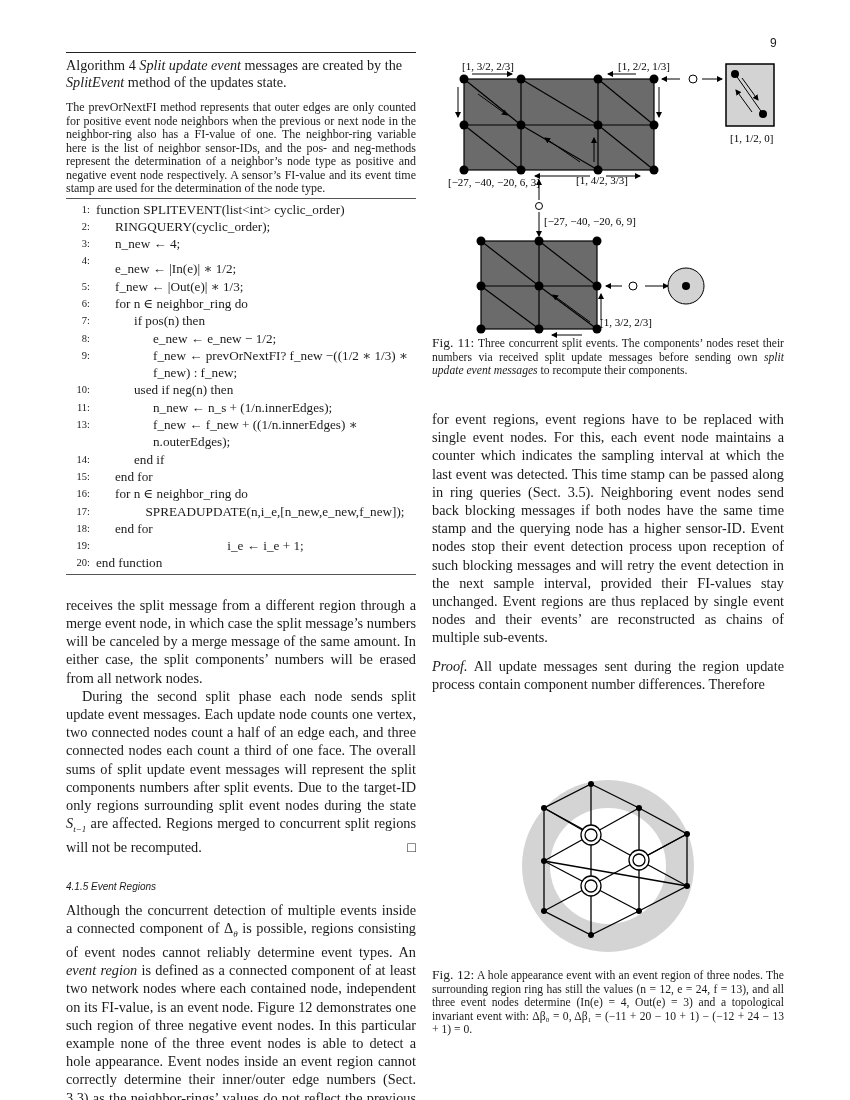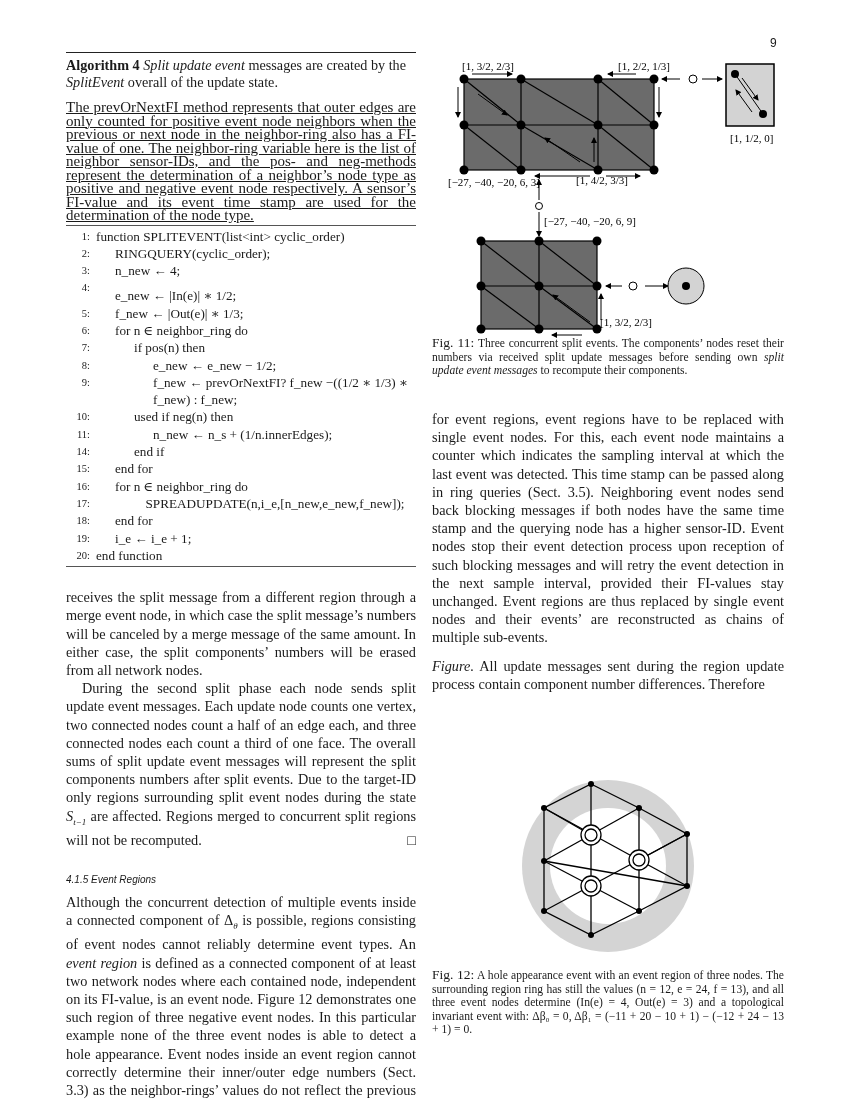--- a/index.html
+++ b/index.html
@@ -5,22 +5,22 @@
   html, body { margin:0; padding:0; background:#ffffff; }
   body { width:850px; height:1100px; position:relative; overflow:hidden;
          font-family:"Liberation Serif","DejaVu Serif",serif; color:#1a1a1a; }
   .page-num { position:absolute; left:770px; top:36px; font-family:"Liberation Sans",sans-serif; font-size:12px; }
   .col { position:absolute; }
   .left { left:66px; top:52px; width:350px; }
   .right { left:432px; width:352px; }
   .rule-thick { border-top:1.4px solid #222; }
   .rule-thin { border-top:0.8px solid #555; }
   .alg-cap { font-size:14.2px; line-height:17px; padding-top:4px; }
-  .alg-cap b { font-weight:bold; }
-  .alg-note { font-size:15px; line-height:13.5px; text-align:justify; margin-top:10px; padding-bottom:2px;text-decoration:underline; }
+  .alg-cap b { font-weight:normal; }
+  .alg-note { font-size:12px; line-height:13.5px; text-align:justify; margin-top:10px; padding-bottom:2px; }
   .alg-body { font-size:13.2px; line-height:17.3px; padding:2px 0 2px 0; }
   .line { display:flex; }
   .ln { width:24px; text-align:right; font-size:10.5px; padding-right:6px; flex:none; }
   .code { flex:1; }
   .i { font-style:italic; }
   .body-text { font-size:14.3px; line-height:18.2px; text-align:justify; }
   .body-text p { margin:0; }
   .indent { text-indent:16px; }
   .qed { float:right; }
   .sect { font-family:"Liberation Sans",sans-serif; font-style:italic; font-size:10px; margin:0; }
@@ -31,21 +31,21 @@
 </style>
 </head>
 <body>
 
 <div class="page-num">9</div>
 
 <div class="col left">
   <div class="rule-thick"></div>
   <div class="alg-cap">
     <b>Algorithm 4</b>
-    <i>Split update event</i><span> messages are created by the </span><i>SplitEvent</i><span> overall of the update state.</span>
+    <i>Split update event</i><span> messages are created by the </span><i>SplitEvent</i><span> method of the updates state.</span>
   </div>
   <div class="alg-note">The prevOrNextFI method represents that outer edges are only counted for positive event node neighbors when the previous or next node in the neighbor-ring also has a FI-value of one. The neighbor-ring variable here is the list of neighbor sensor-IDs, and the pos- and neg-methods represent the determination of a neighbor’s node type as positive and negative event node respectively. A sensor’s FI-value and its event time stamp are used for the determination of the node type.</div>
   <div class="rule-thin"></div>
   <div class="alg-body" id="alg-body">
       <div class="line">
         <span class="ln">1:</span>
         <span class="code" style="padding-left: 0px;">function SPLITEVENT(list&lt;int&gt; cyclic_order)</span>
       </div>
       <div class="line">
         <span class="ln">2:</span>
@@ -81,20 +81,24 @@
       </div>
       <div class="line">
         <span class="ln">10:</span>
         <span class="code" style="padding-left: 38px;">used if neg(n) then</span>
       </div>
       <div class="line">
         <span class="ln">11:</span>
         <span class="code" style="padding-left: 57px;">n_new ← n_s + (1/n.innerEdges);</span>
       </div>
       <div class="line">
+        <span class="ln">13:</span>
+        <span class="code" style="padding-left: 57px;">f_new ← f_new + ((1/n.innerEdges) ∗ n.outerEdges);</span>
+      </div>
+      <div class="line">
         <span class="ln">14:</span>
         <span class="code" style="padding-left: 38px;">end if</span>
       </div>
       <div class="line">
         <span class="ln">15:</span>
         <span class="code" style="padding-left: 19px;">end for</span>
       </div>
       <div class="line">
         <span class="ln">16:</span>
         <span class="code" style="padding-left: 19px;">for n ∈ neighbor_ring do</span>
@@ -102,21 +106,21 @@
       <div class="line">
         <span class="ln">17:</span>
         <span class="code" style="padding-left: 38px; text-align: center;">SPREADUPDATE(n,i_e,[n_new,e_new,f_new]);</span>
       </div>
       <div class="line">
         <span class="ln">18:</span>
         <span class="code" style="padding-left: 19px;">end for</span>
       </div>
       <div class="line">
         <span class="ln">19:</span>
-        <span class="code" style="padding-left: 19px;">i_e ← i_e + 1;</span>
+        <span class="code" style="padding-left: 19px; text-align: center;">i_e ← i_e + 1;</span>
       </div>
       <div class="line">
         <span class="ln">20:</span>
         <span class="code" style="padding-left: 0px;">end function</span>
       </div>
     </div>
   <div class="rule-thin"></div>
 
   <div class="body-text" style="margin-top:21px;">
     <p>receives the split message from a different region through a merge event node, in which case the split message’s numbers will be canceled by a merge message of the same amount. In either case, the split components’ numbers will be erased from all network nodes.</p>
@@ -225,21 +229,21 @@
   <text x="104" y="173" font-size="11">[−27, −40, −20, 6, 9]</text>
   <text x="160" y="274" font-size="11">[1, 3/2, 2/3]</text>
 </svg>
 
 <div class="col right caption" style="top:336px;">
   <span class="lbl">Fig. 11:</span><span> Three concurrent split events. The components’ nodes reset their numbers via received split update messages before sending own </span><i>split update event messages</i><span> to recompute their components.</span>
 </div>
 
 <div class="col right body-text" style="top:410px;">
   <p>for event regions, event regions have to be replaced with single event nodes. For this, each event node maintains a counter which indicates the sampling interval at which the last event was detected. This time stamp can be passed along in ring queries (Sect. 3.5). Neighboring event nodes send back blocking messages if both nodes have the same time stamp and the querying node has a higher sensor-ID. Event nodes stop their event detection process upon reception of such blocking messages and will retry the event detection in the next sample interval, provided their FI-values stay unchanged. Event regions are thus replaced by single event nodes and their events’ are reconstructed as chains of multiple sub-events.</p>
-  <p style="margin-top:10px;"><i>Figure.</i><span> All update messages sent during the region update process contain component number differences. Therefore</span></p>
+  <p style="margin-top:10px;"><i>Proof.</i><span> All update messages sent during the region update process contain component number differences. Therefore</span></p>
 </div>
 
 <svg style="position:absolute;left:518px;top:778px;" width="180" height="180">
   <circle cx="90" cy="88" r="86" fill="#d4d4d4"></circle>
   <circle cx="90" cy="88" r="58" fill="#ffffff"></circle>
   <g stroke="#000" stroke-width="1.3" fill="none">
     <polygon points="73,6 121,30 169,56 169,108 121,133 73,157 26,133 26,83 26,30"></polygon>
     <line x1="73" y1="6" x2="73" y2="157"></line>
     <line x1="121" y1="30" x2="121" y2="133"></line>
     <line x1="26" y1="30" x2="121" y2="82"></line>

